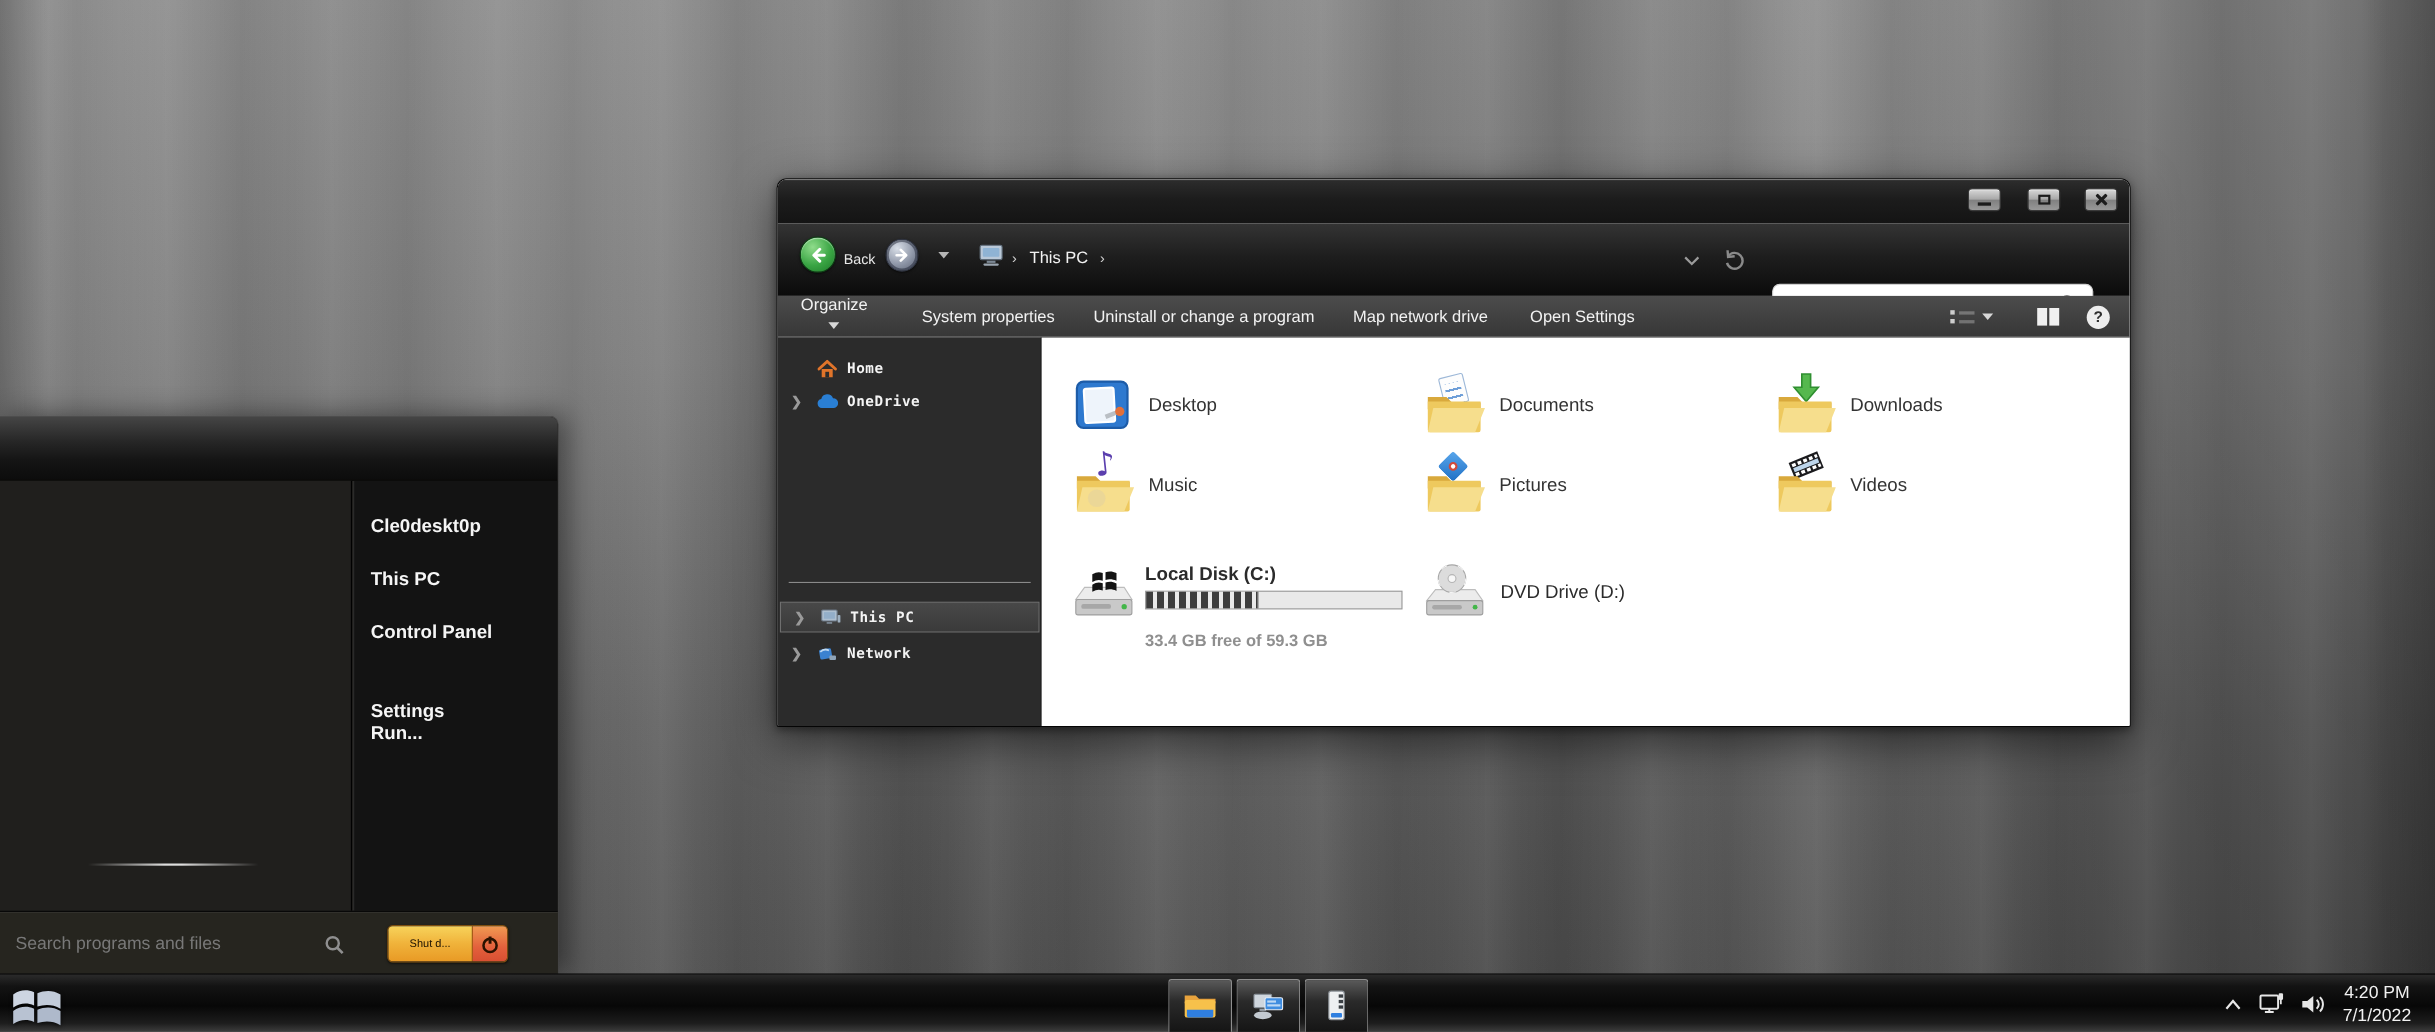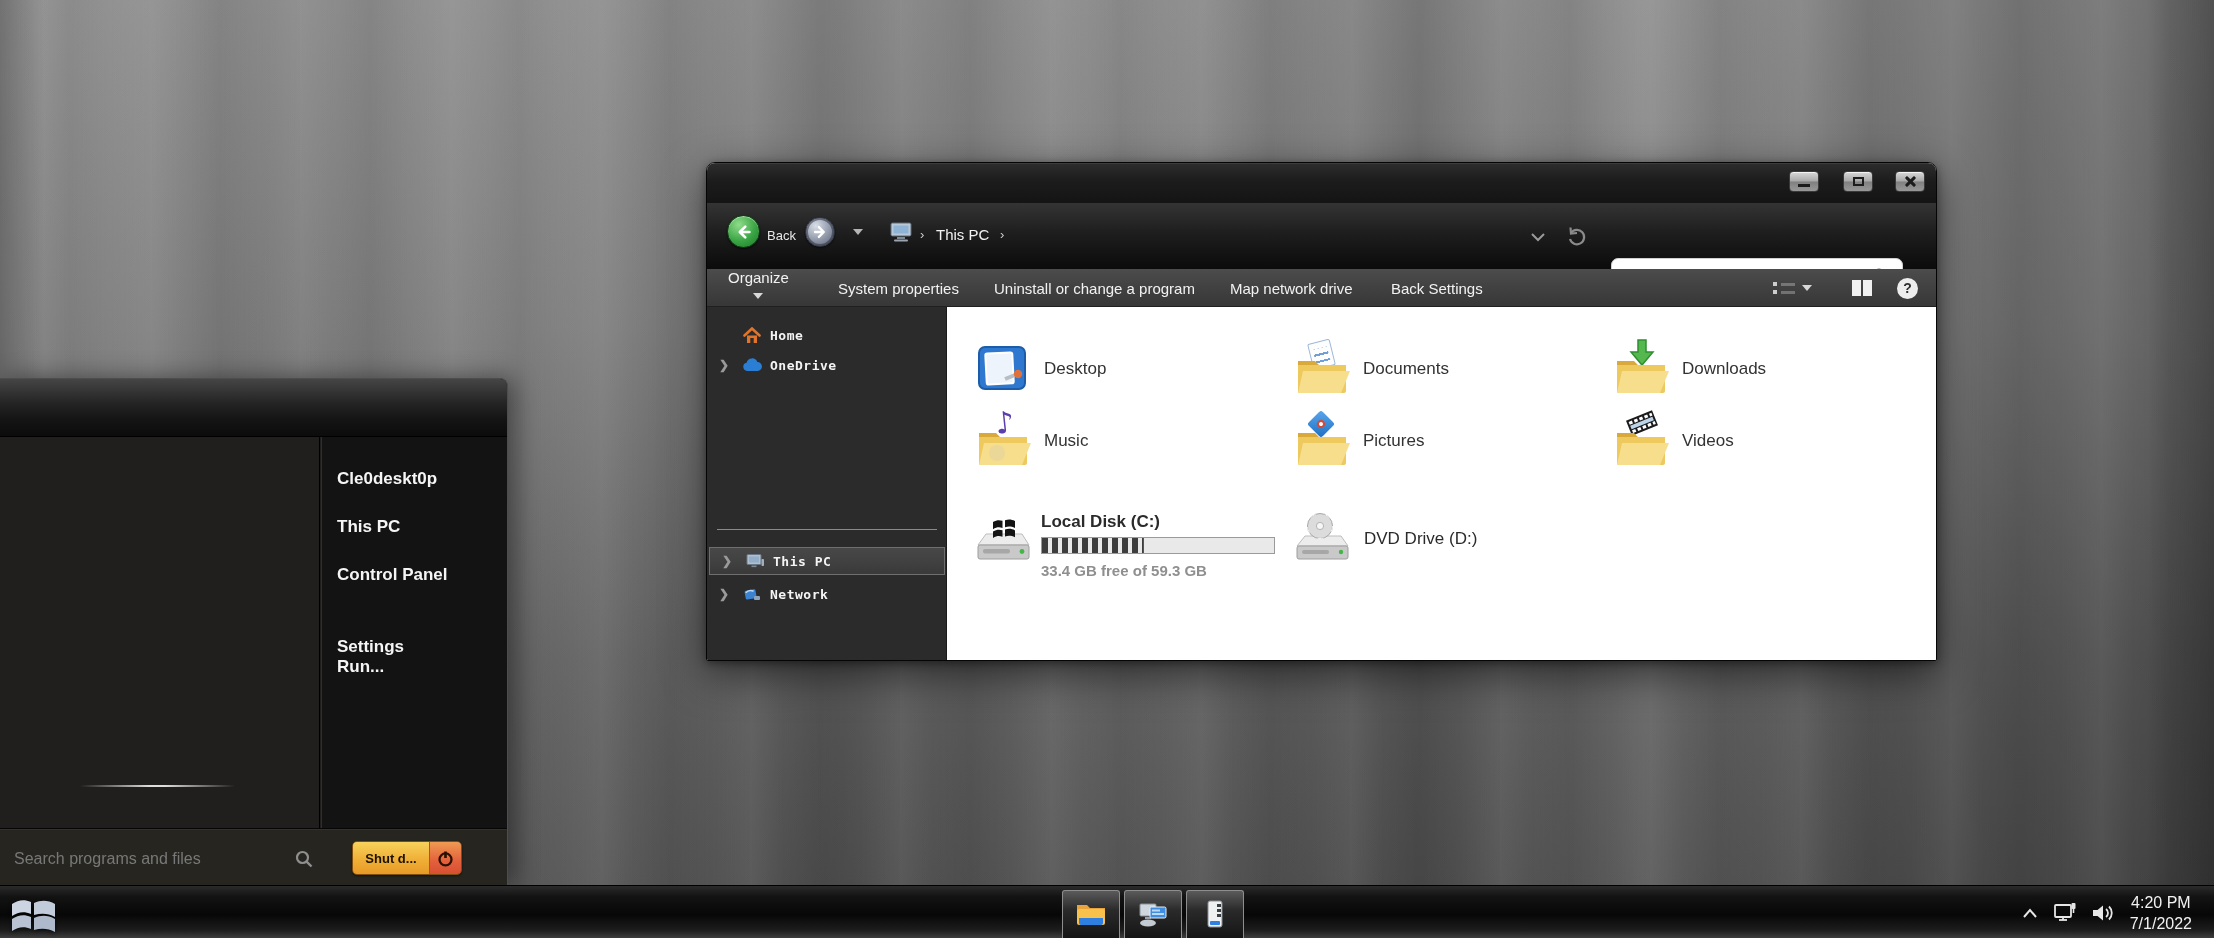--- a/index.html
+++ b/index.html
@@ -166,21 +166,21 @@
   .sm-search input::placeholder { color:#787878; opacity:1; }
   .shutdown {
     left:352px; top:12px; width:110px; height:34px;
     border-radius:5px; border:1px solid #7e4e0e; overflow:hidden;
     display:flex; box-shadow:0 1px 2px rgba(0,0,0,.5), inset 0 1px 0 rgba(255,255,255,.45);
     cursor:default;
   }
   .shutdown .label {
     width:76px; display:flex; align-items:center; justify-content:center;
     background:linear-gradient(180deg,#f7d35b 0%,#f0b23a 50%,#e89a25 100%);
-    font-size:13px; font-weight:bold; color:#1c1202;
+    font-size:10px; font-weight:normal; color:#1c1202;
   }
   .shutdown .power {
     flex:1; display:flex; align-items:center; justify-content:center;
     background:linear-gradient(180deg,#f09a52 0%,#e3603c 60%,#d84f32 100%);
     border-left:1px solid #a85a18;
   }
 
   
   .taskbar {
     left:0; top:885px; width:2214px; height:53px;
@@ -265,21 +265,21 @@
     <div class="abs toolbar-item" style="left:131px;text-align:right;">
         <span>System properties</span>
       </div>
     <div class="abs toolbar-item" style="left:287px;">
         <span>Uninstall or change a program</span>
       </div>
     <div class="abs toolbar-item" style="left:523px;">
         <span>Map network drive</span>
       </div>
     <div class="abs toolbar-item" style="left:684px;">
-        <span>Back Settings</span>
+        <span>Open Settings</span>
       </div>
 
     <div class="abs toolbar-item" style="left:1066px;">
       <div class="list-icon">
         <div class="r">
             <div class="d"></div>
             <div class="l"></div>
           </div>
         <div class="r">
             <div class="d"></div>
@@ -453,21 +453,21 @@
             <path d="M20 19.5 c3.5 -2 6 -2.4 9.5 -1.2 v6.5 c-3.5 -1.2 -6 -0.8 -9.5 1.2 Z" fill="#141414"></path>
             <path d="M32 17.6 c3.5 -1.2 6.5 -1 10 0.8 v6.8 c-3.5 -1.6 -6.5 -1.8 -10 -0.8 Z" fill="#141414"></path>
           </g>
         </svg>
       </div>
       <div>
         <div class="drive-name">Local Disk (C:)</div>
         <div class="disk-bar" style="margin-top:5px;">
           <div class="disk-fill" style="width: 44%;"></div>
         </div>
-        <div class="drive-detail" style="margin-top:8px;">33.4 GB free of 59.3 GB</div>
+        <div class="drive-detail" style="margin-top:20px;">33.4 GB free of 59.3 GB</div>
       </div>
     </div>
 
     <div class="abs" style="left:345px; top:205px; display:flex; gap:12px; align-items:center; height:54px;">
       <div style="position:relative; width:60px; height:54px;">
         <svg width="60" height="54" viewBox="0 0 60 54">
           <polygon points="13,24 49,24 56,34 5,34" fill="#ececec" stroke="#bdbdbd"></polygon>
           <rect x="5" y="34" width="51" height="13" rx="2" fill="#c9c9c9" stroke="#9e9e9e"></rect>
           <rect x="10" y="38" width="27" height="4" rx="2" fill="#a7a7a7"></rect>
           <circle cx="49" cy="40" r="2.2" fill="#43b649"></circle>

